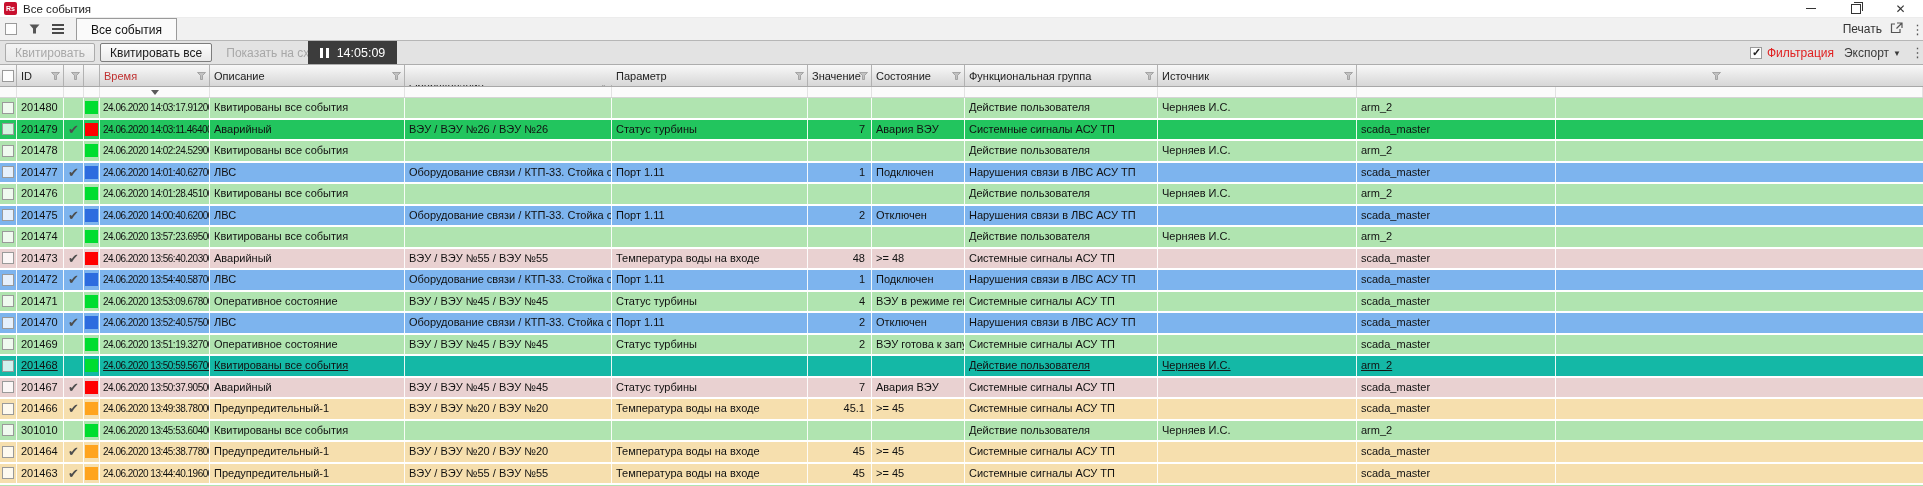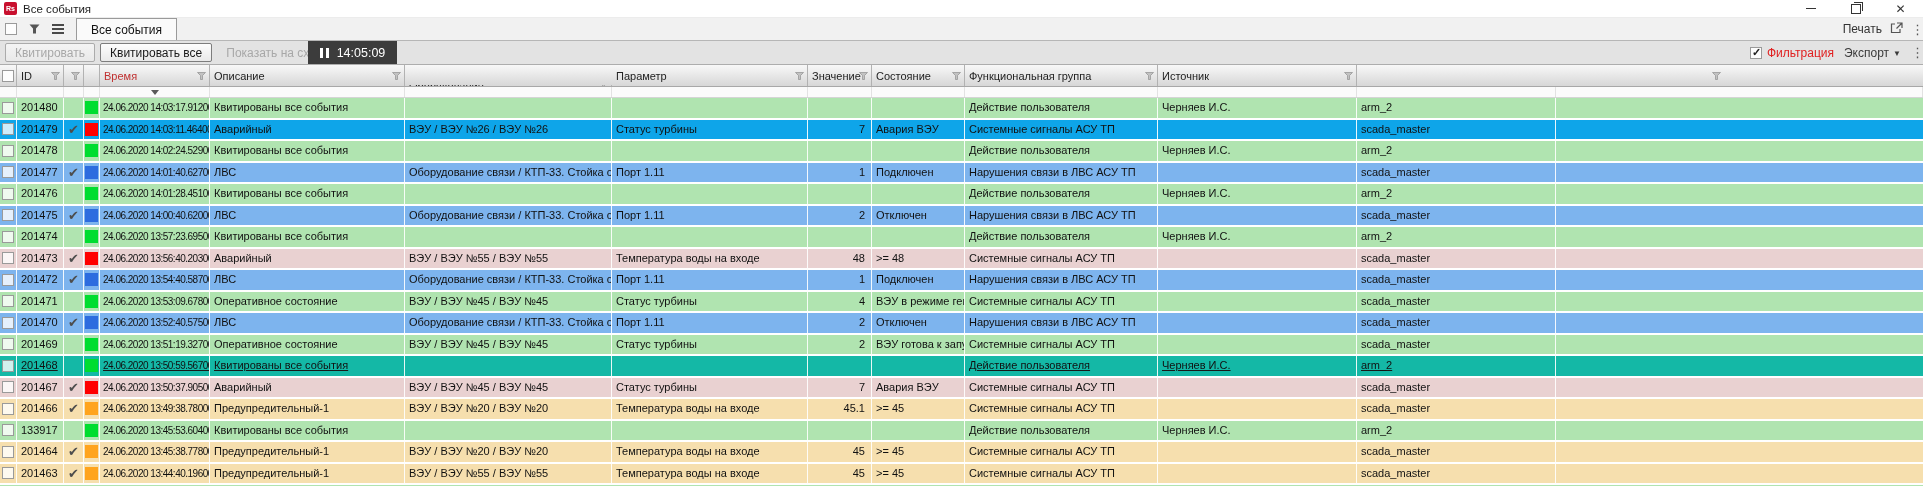--- a/index.html
+++ b/index.html
@@ -248,21 +248,21 @@
       <div class="tc c5" style="width: 195px;">Квитированы все события</div>
       <div class="tc c6" style="width: 207px;"></div>
       <div class="tc c7" style="width: 196px;"></div>
       <div class="tc c8" style="width: 64px;"></div>
       <div class="tc c9" style="width: 93px;"></div>
       <div class="tc c10" style="width: 193px;">Действие пользователя</div>
       <div class="tc c11" style="width: 199px;">Черняев И.С.</div>
       <div class="tc c12" style="width: 199px;">arm_2</div>
       <div class="tc c13" style="width: 367px;"></div>
     </div>
-    <div class="trow" style="background: #0ea5e9;">
+    <div class="trow" style="background: #22c55e;">
       <div class="tc c0" style="width: 17px;">
         <span class="cb rowcb"></span>
       </div>
       <div class="tc c1" style="width: 47px;">201479</div>
       <div class="tc c2" style="width: 20px;">
         <span class="ack">✔</span>
       </div>
       <div class="tc c3" style="width: 16px;">
         <span class="sev" style="background:#ff0000"></span>
       </div>
@@ -548,21 +548,21 @@
       <div class="tc c9" style="width: 93px;">&gt;= 45</div>
       <div class="tc c10" style="width: 193px;">Системные сигналы АСУ ТП</div>
       <div class="tc c11" style="width: 199px;"></div>
       <div class="tc c12" style="width: 199px;">scada_master</div>
       <div class="tc c13" style="width: 367px;"></div>
     </div>
     <div class="trow" style="background: rgb(176, 228, 176);">
       <div class="tc c0" style="width: 17px;">
         <span class="cb rowcb"></span>
       </div>
-      <div class="tc c1" style="width: 47px;">133917</div>
+      <div class="tc c1" style="width: 47px;">301010</div>
       <div class="tc c2" style="width: 20px;"></div>
       <div class="tc c3" style="width: 16px;">
         <span class="sev" style="background:#00dd30"></span>
       </div>
       <div class="tc c4" style="width: 110px;">24.06.2020 13:45:53.604000</div>
       <div class="tc c5" style="width: 195px;">Квитированы все события</div>
       <div class="tc c6" style="width: 207px;"></div>
       <div class="tc c7" style="width: 196px;"></div>
       <div class="tc c8" style="width: 64px;"></div>
       <div class="tc c9" style="width: 93px;"></div>

